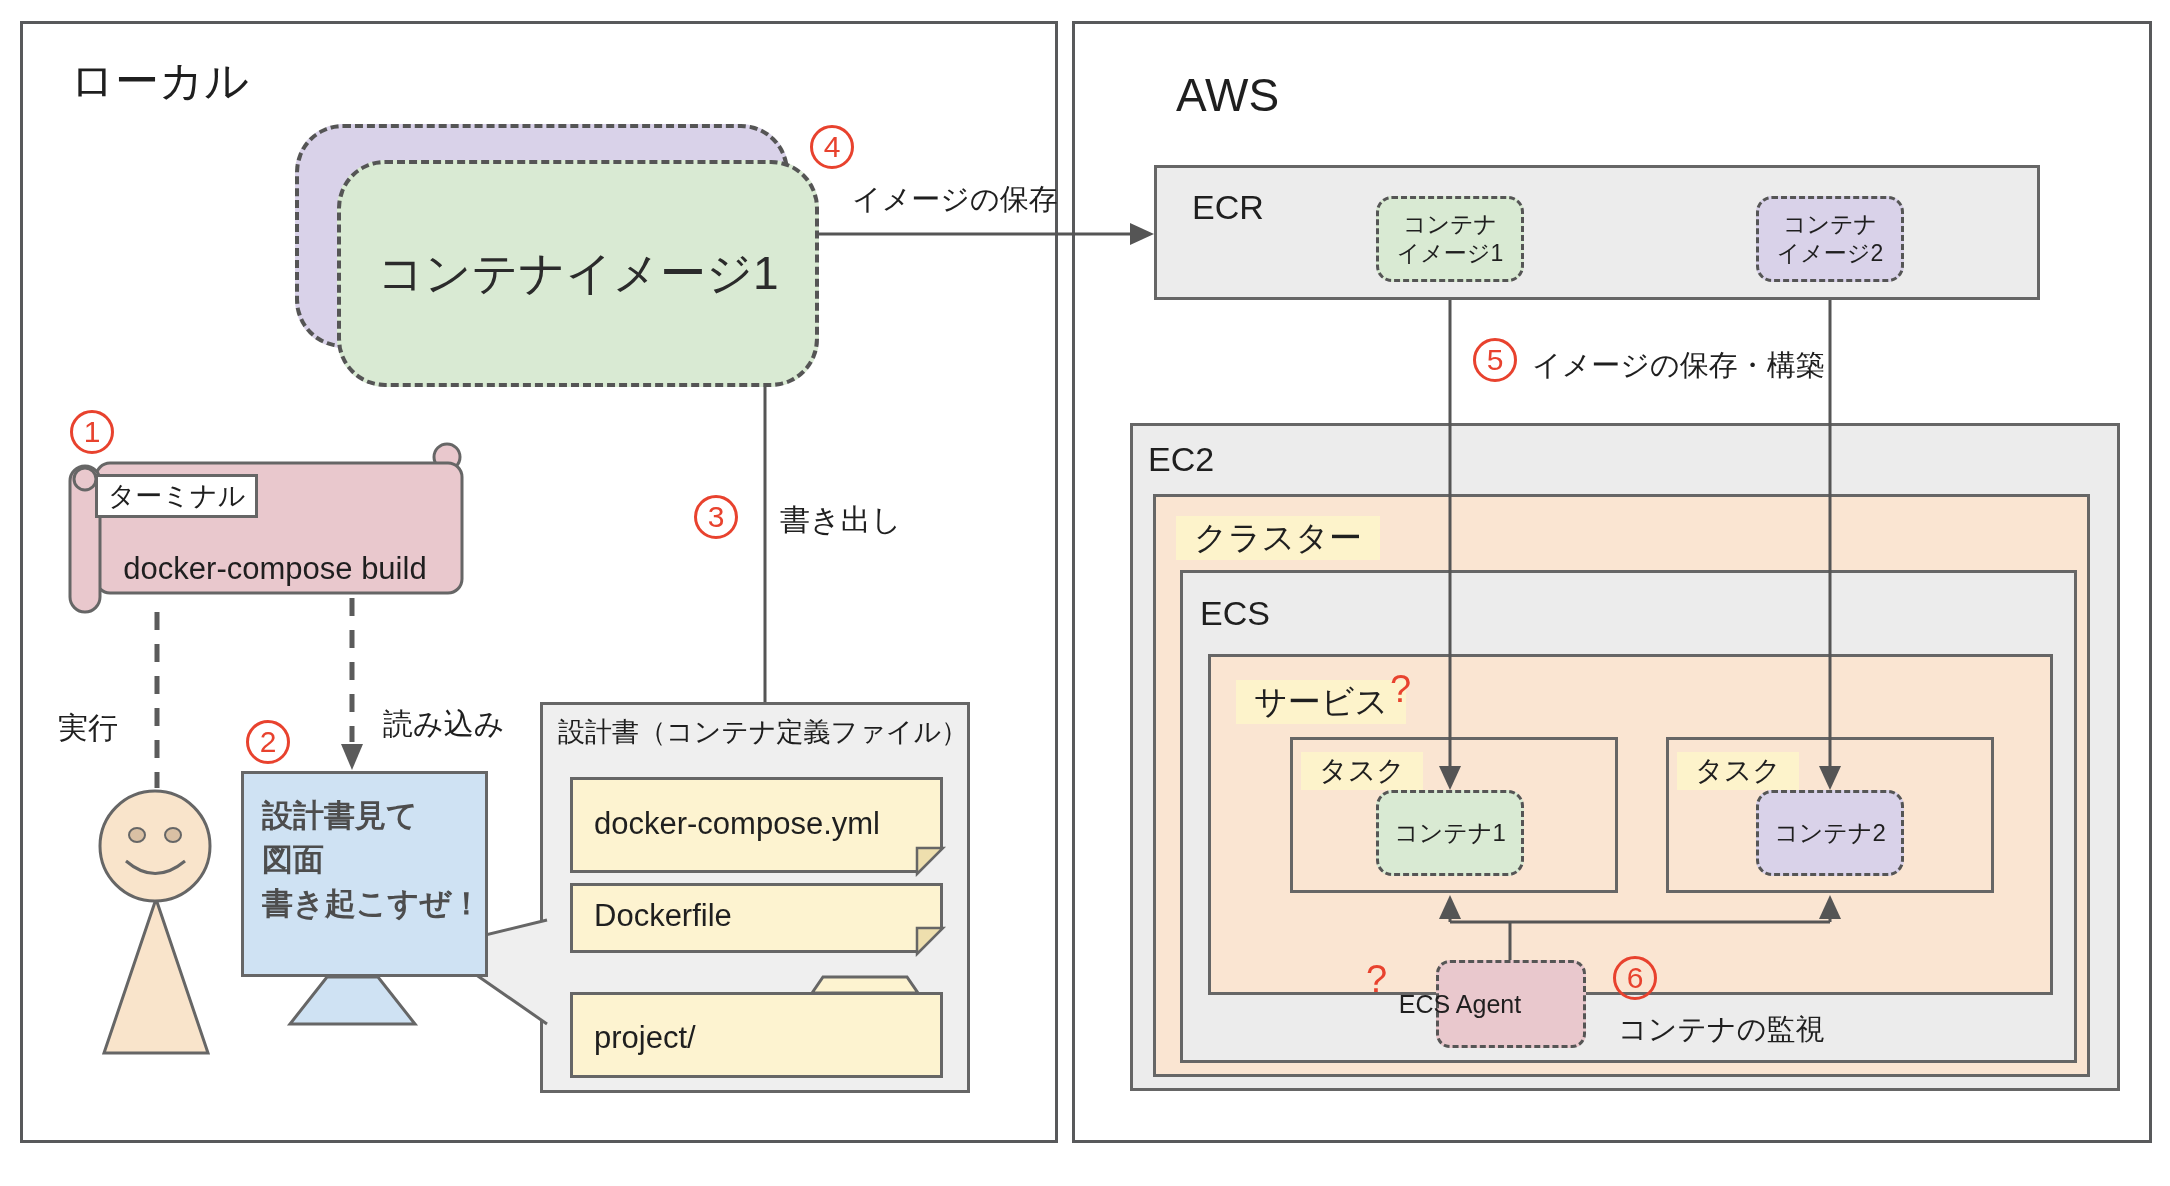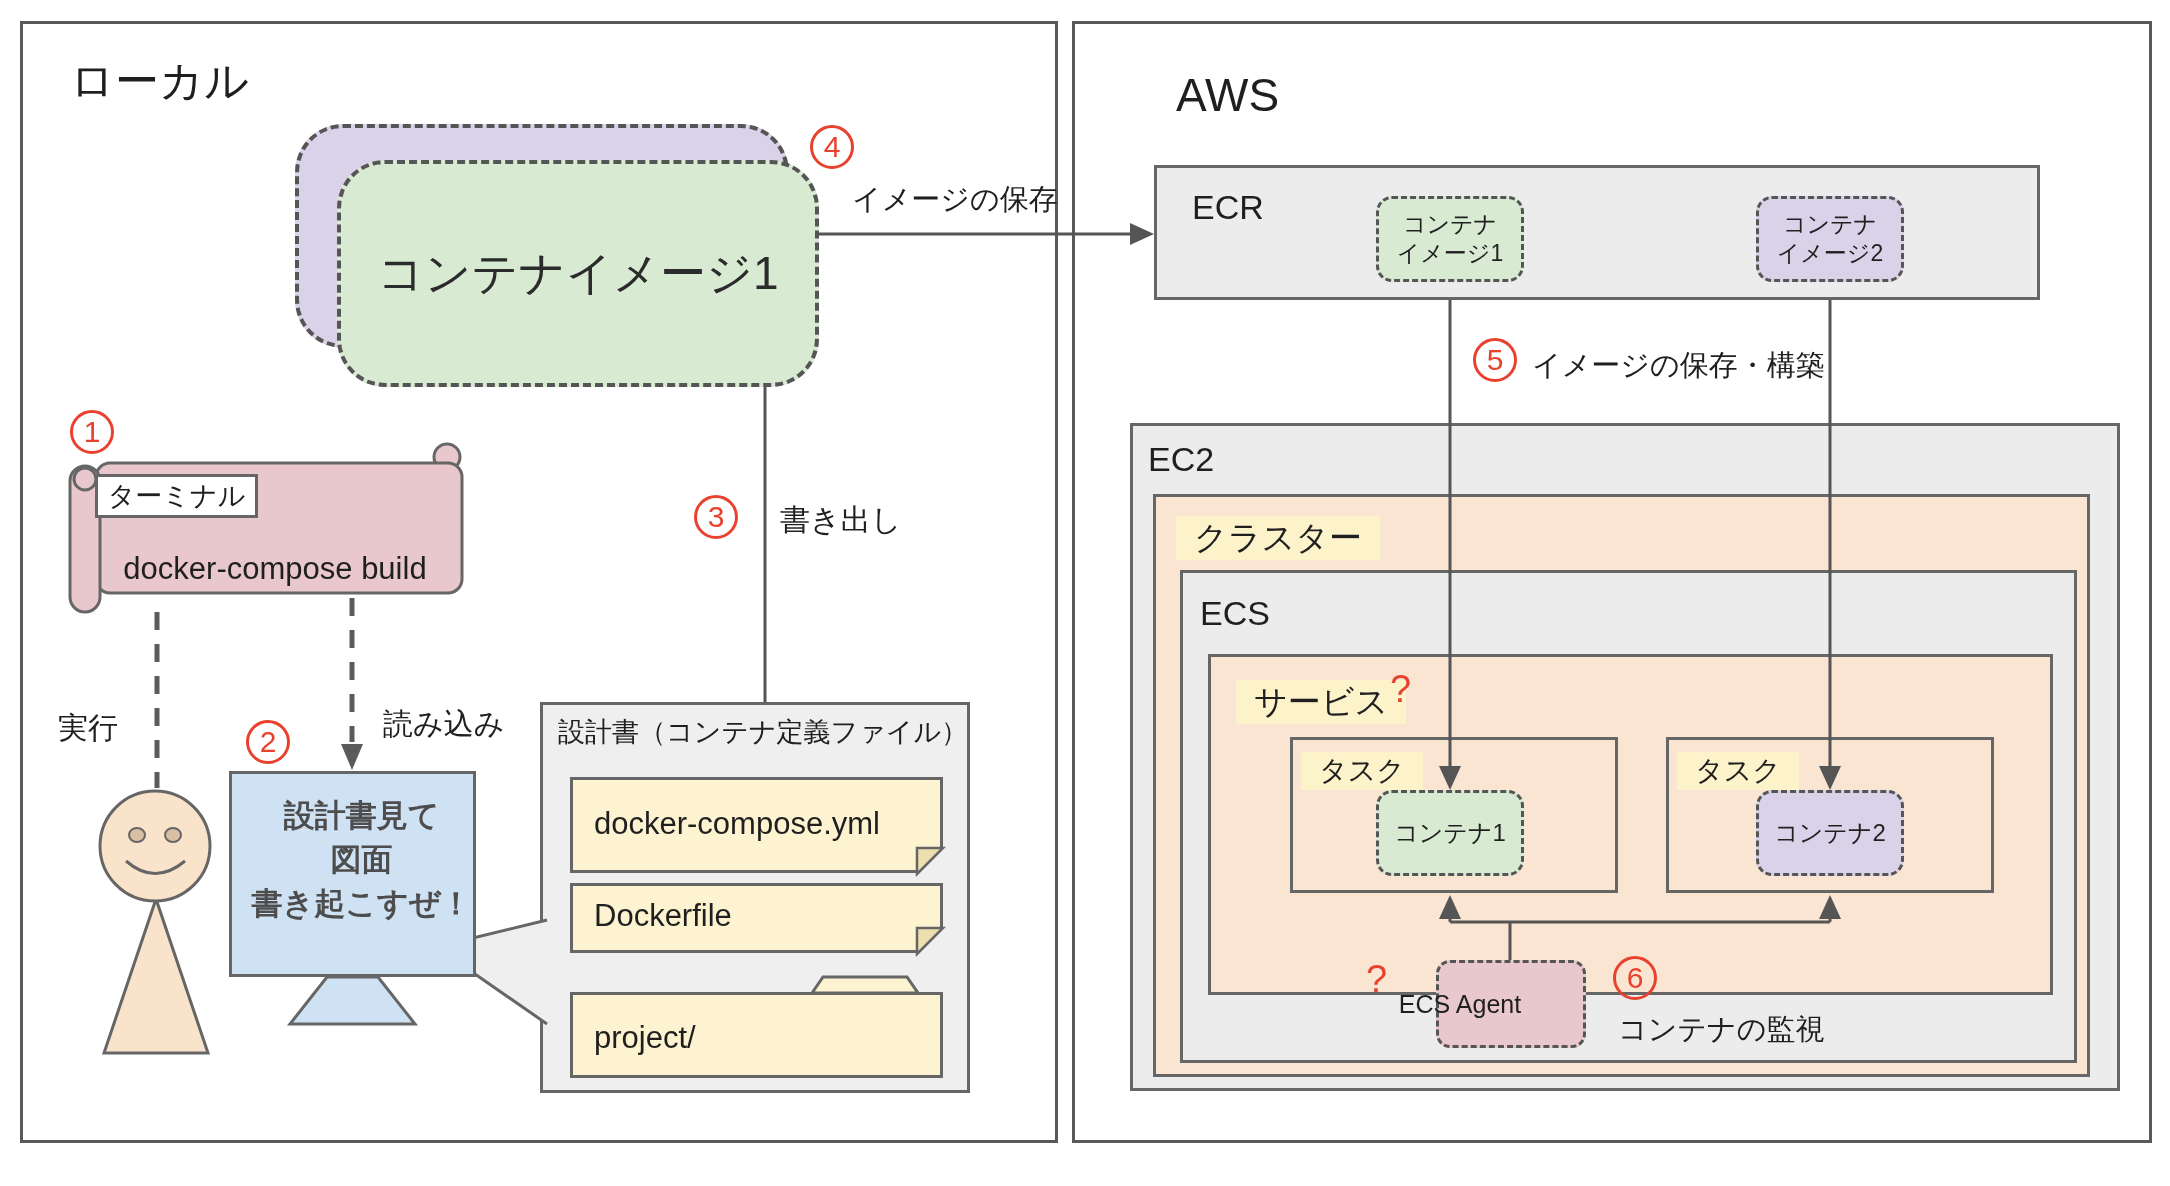--- a/index.html
+++ b/index.html
@@ -115,21 +115,21 @@
   <div class="lbl z3" style="left:58px;top:700px;font-size:30px;margin-top:8px;">実行</div>
   <div class="lbl z3" style="left:383px;top:704px;font-size:30px;text-align:center;">読み込み</div>
 
   <div class="box solid center z3" style="left:95px;top:474px;width:163px;height:44px;background:#ffffff;font-size:27px;font-weight:normal;">
     <span>ターミナル</span>
   </div>
   <div class="box center z3" style="left:100px;top:548px;width:350px;height:42px;font-size:31px;">
     <span>docker-compose build</span>
   </div>
 
-  <div class="box solid z3" style="left:229px;top:771px;width:247px;height:206px;background:#cfe2f3;padding:20px 0 0 18px;font-size:31px;font-weight:bold;color:#4d4d4d;line-height:44px;text-align:center;">
+  <div class="box solid z3" style="left:241px;top:771px;width:247px;height:206px;background:#cfe2f3;padding:20px 0 0 18px;font-size:31px;font-weight:bold;color:#4d4d4d;line-height:44px;">
     <div>設計書見て</div>
     <div>図面</div>
     <div>書き起こすぜ！</div>
   </div>
 
   <div class="lbl z3" style="left:558px;top:714px;font-size:27px;">設計書（コンテナ定義ファイル）</div>
   <div class="lbl z3" style="left:594px;top:806px;font-size:31px;">docker-compose.yml</div>
   <div class="lbl z3" style="left:594px;top:898px;font-size:31px;">Dockerfile</div>
   <div class="lbl z3" style="left:594px;top:1020px;font-size:31px;">project/</div>
 

